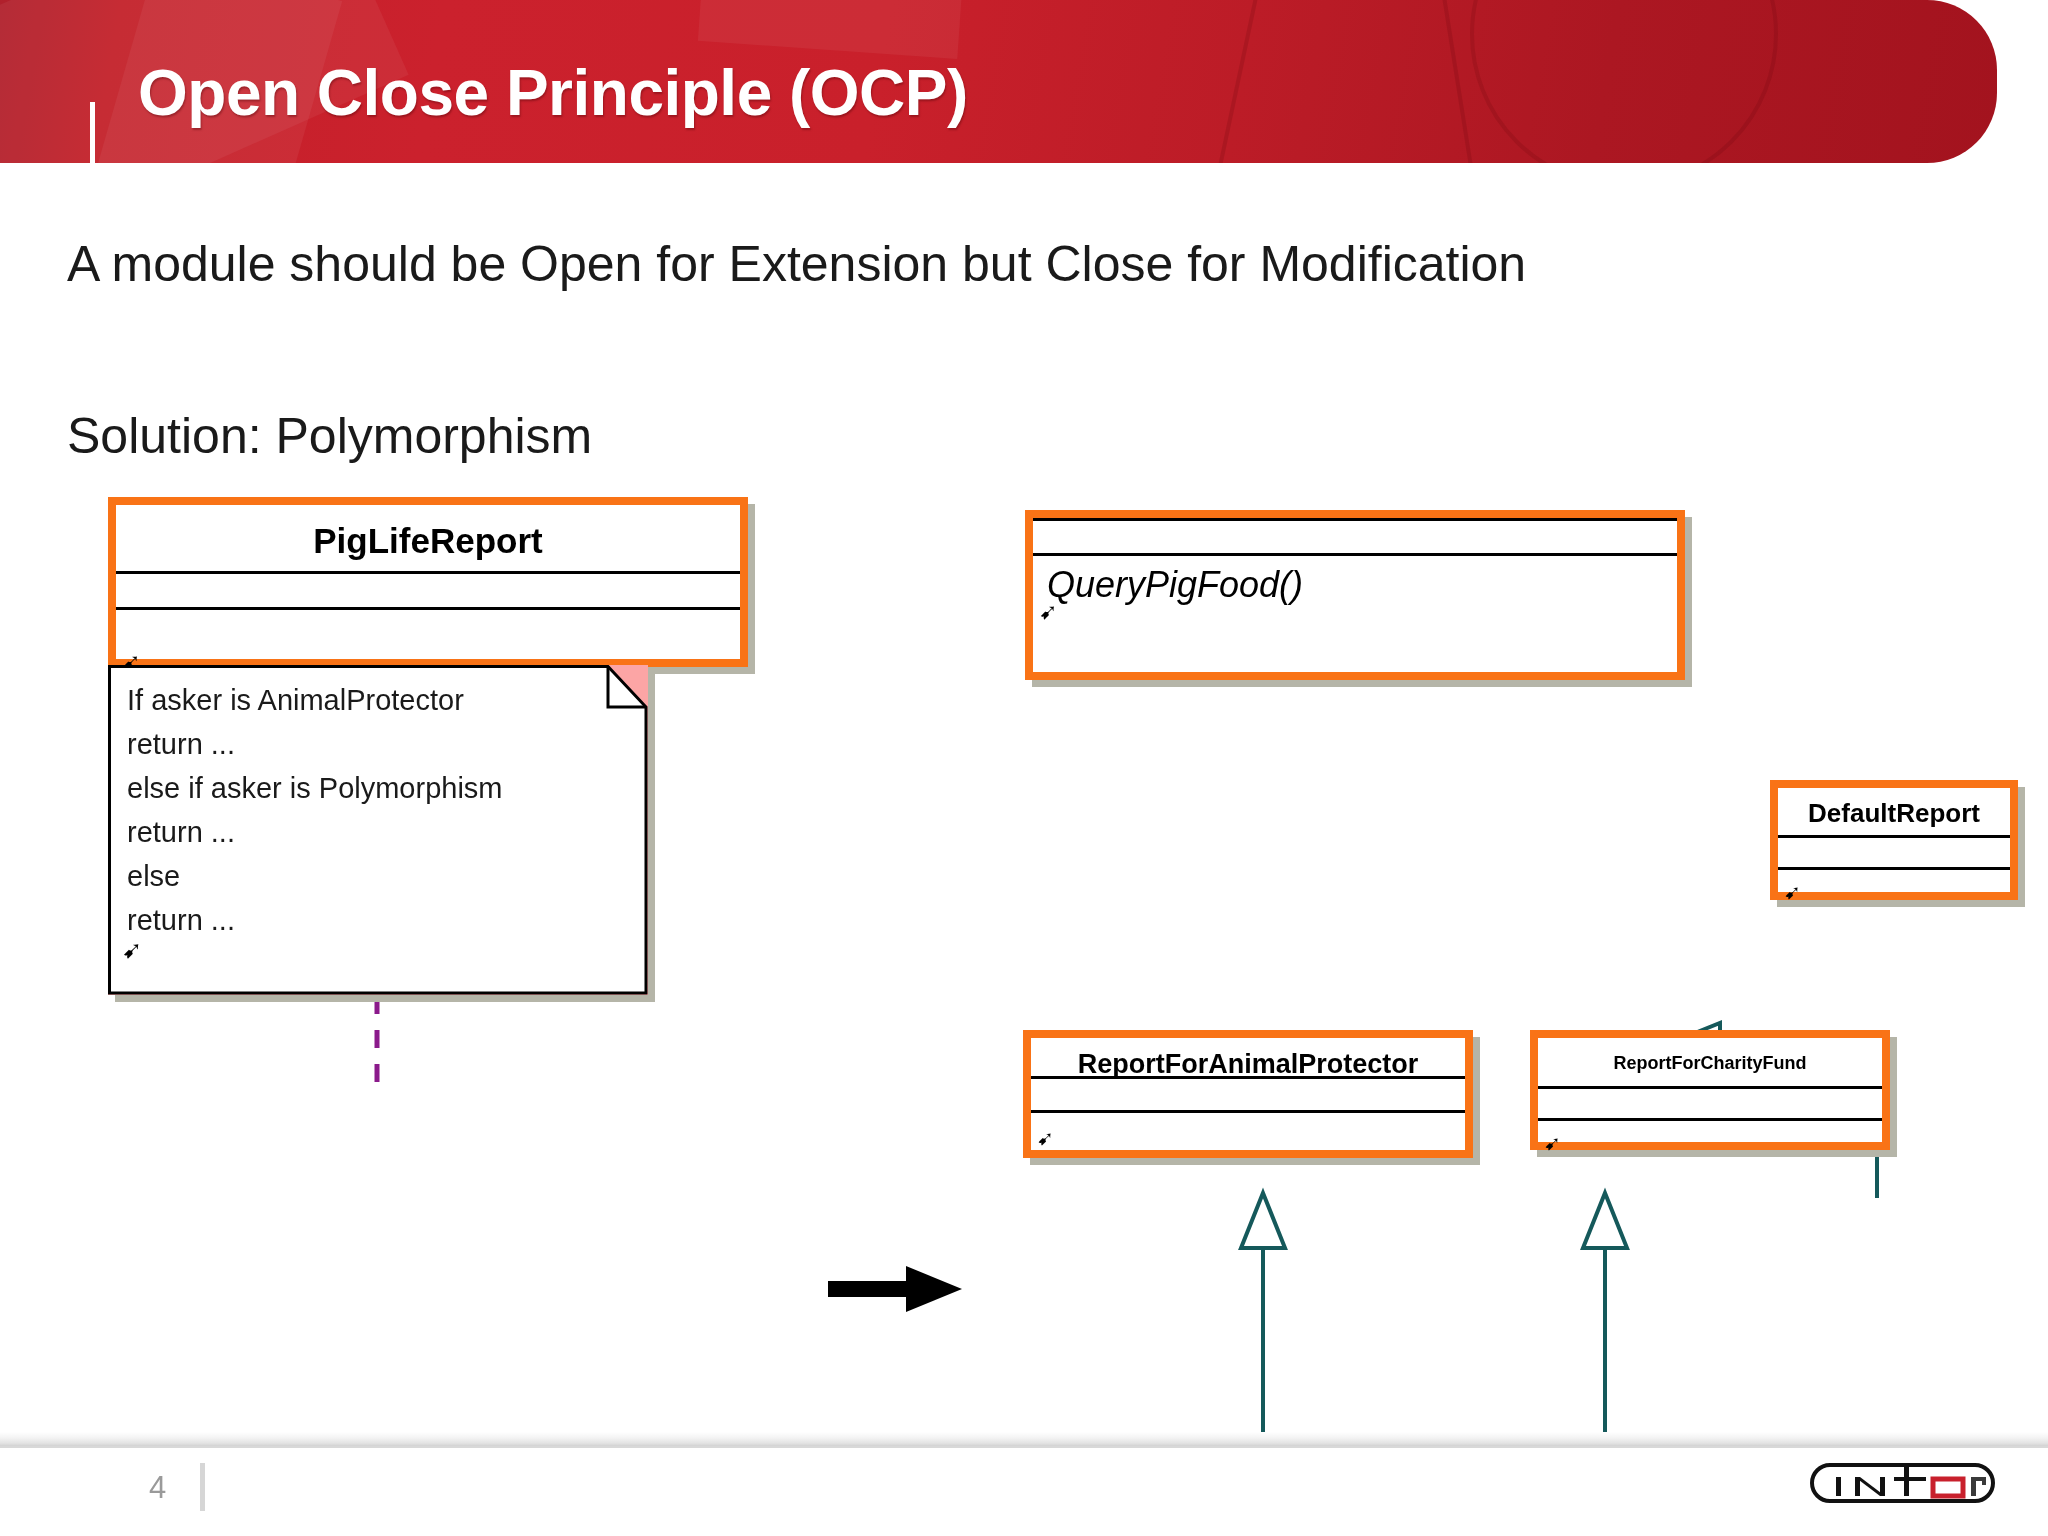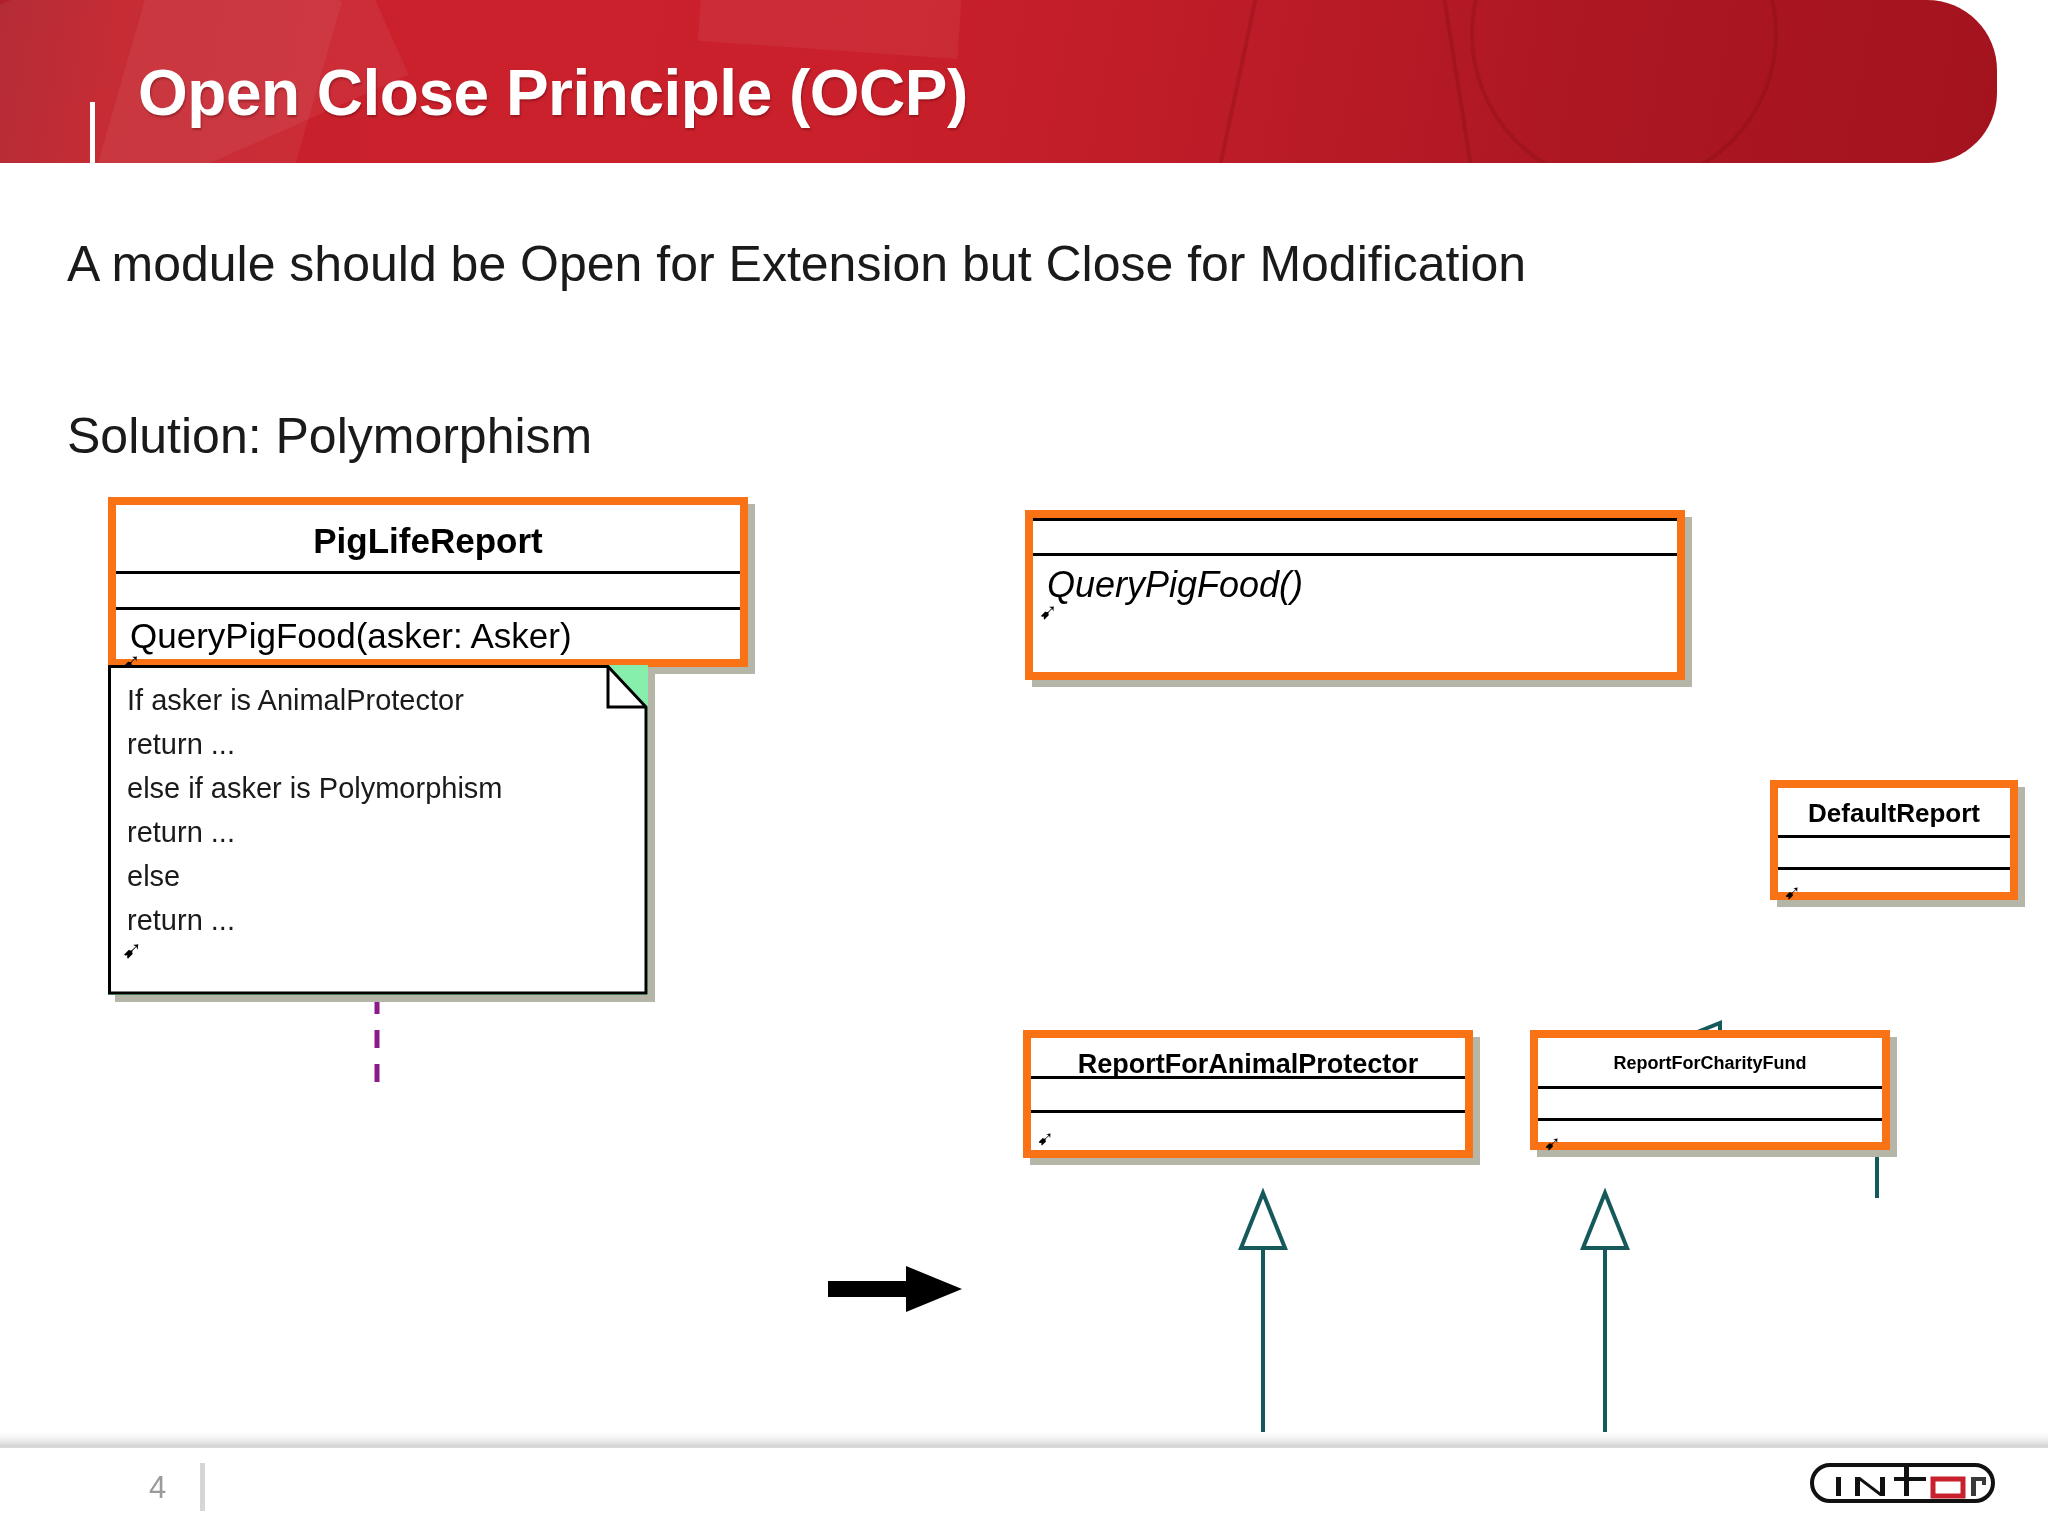--- a/index.html
+++ b/index.html
@@ -48,21 +48,21 @@
   .uml-attrs{width:100%;box-sizing:border-box;}
   .uml-ops{width:100%;box-sizing:border-box;position:relative;}
   .uml-op{color:#000;white-space:nowrap;}
   .italic{font-style:italic;}
   .corner-glyph{
     position:absolute;left:6px;bottom:2px;width:18px;height:22px;
     font-size:22px;line-height:22px;color:#000;
   }
   
   #note-box{
-    position:absolute;background:#86efac;box-shadow:7px 7px 0 0 #b5b5a8;text-align:right;
+    position:absolute;background:#fca5a5;box-shadow:7px 7px 0 0 #b5b5a8;text-align:right;
   }
   #note-svg{position:absolute;left:0;top:0;}
   .note-line{position:absolute;color:#1a1a1a;white-space:nowrap;}
   
   #conn-svg{position:absolute;left:0;top:0;width:2048px;height:1536px;pointer-events:none;}
   
   #footer-band{
     position:absolute;left:0;top:1432px;width:2048px;height:14px;
     background:linear-gradient(180deg,#ffffff 0%,#f4f4f4 40%,#e3e3e3 80%,#d2d2d2 100%);
   }
@@ -114,21 +114,20 @@
       <polygon points="906,318 962,341 906,364" fill="#000000"></polygon>
     </g>
   </svg>
 
   <div class="uml-box" style="left:108px;top:-33px;width:640px;height:170px;">
     <div class="uml-title" style="font-size:35px;line-height:40px;padding-top:16px;height:66px;">PigLifeReport</div>
     <div class="uml-sep"></div>
     <div class="uml-attrs" style="height:33px;"></div>
     <div class="uml-sep"></div>
     <div class="uml-ops" style="height:65px;">
-      <div class="uml-op" style="font-size:35px;line-height:44px;padding-left:14px;padding-top:4px;">QueryPigFood(asker: Asker)</div>
       <span class="corner-glyph">➹</span>
     </div>
   </div>
 
   <div id="note-box" style="left:108px;top:135px;width:540px;height:330px;">
     <svg id="note-svg" width="540" height="330" viewBox="0 0 540 330">
       <path d="M1.5,1.5 L500,1.5 L538,42 L538,328 L1.5,328 Z" fill="#ffffff" stroke="#000000" stroke-width="3"></path>
       <path d="M500,1.5 L500,42 L538,42" fill="none" stroke="#000000" stroke-width="3"></path>
     </svg>
     <div class="note-line" style="left:19px;top:19px;font-size:29px;">If asker is AnimalProtector</div>

